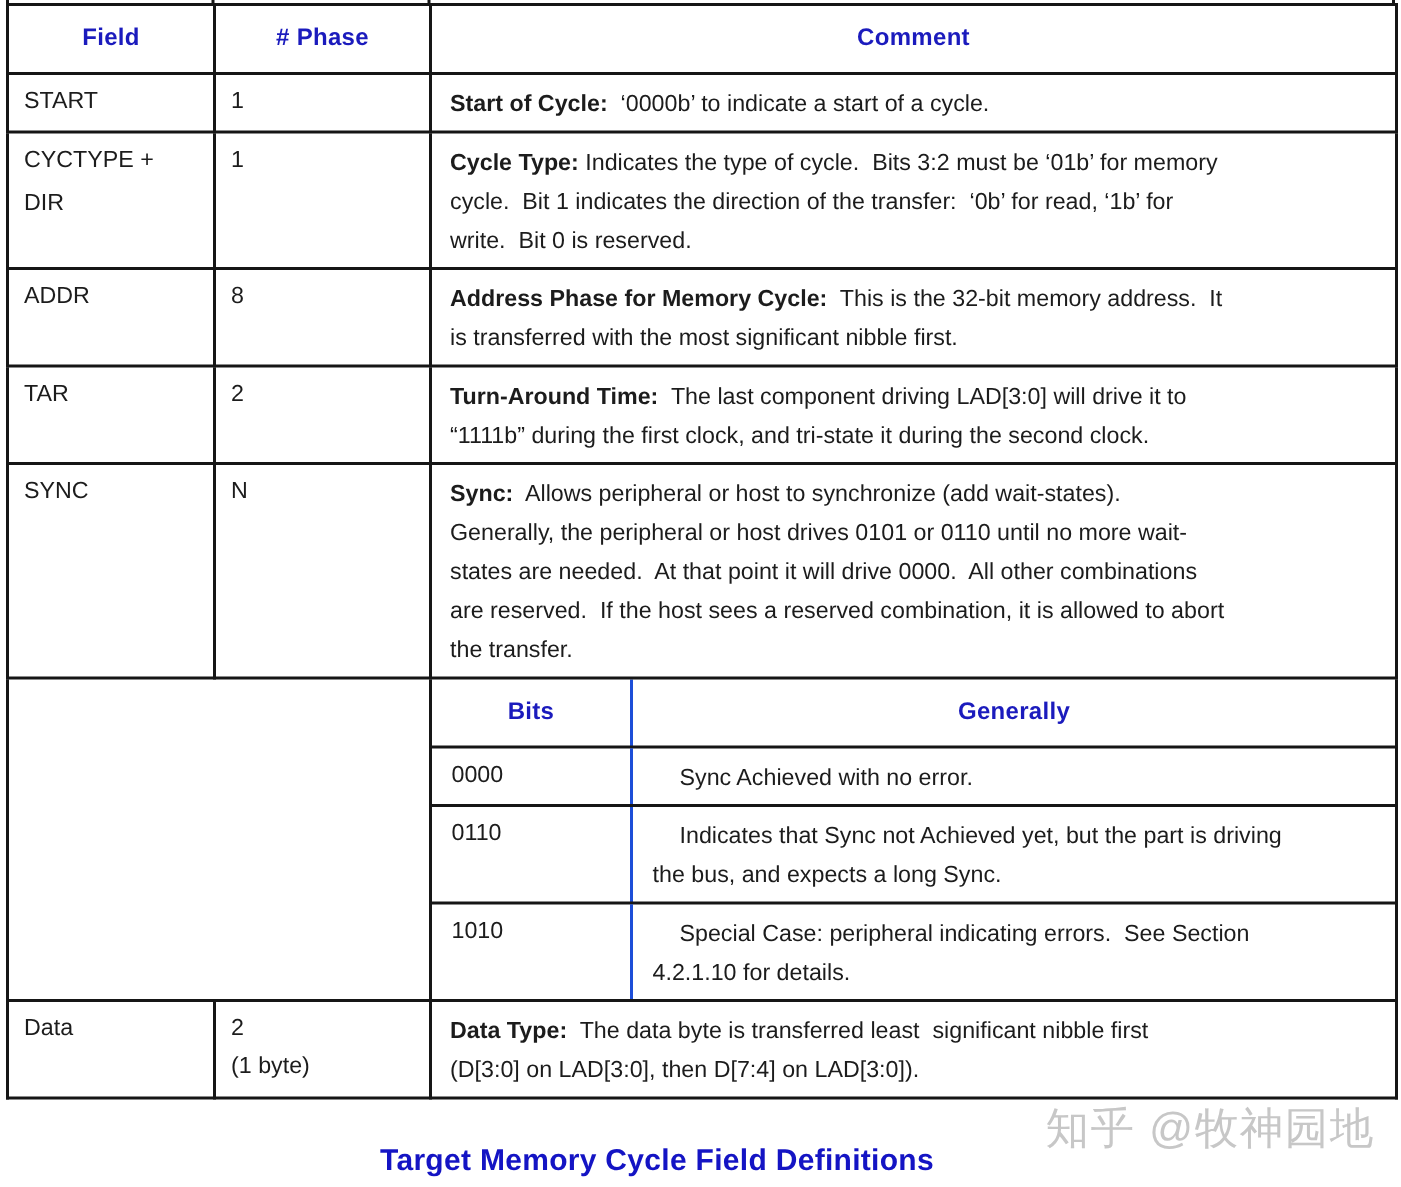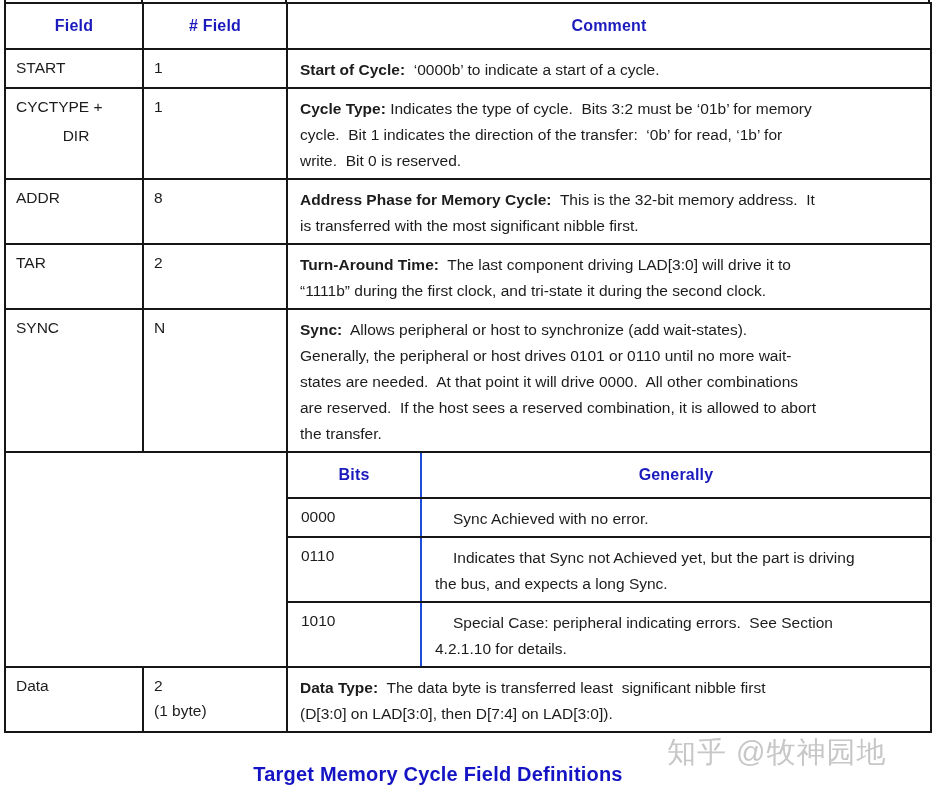--- a/index.html
+++ b/index.html
@@ -40,21 +40,21 @@
   td { vertical-align: top; font-size: 15.5px; }
 
   .field-cell  { padding: 9px 6px 4px 10px; }
   .clocks-cell { padding: 9px 6px 4px 10px; }
   .comment-cell {
     padding: 7px 8px 4px 12px;
     line-height: 26px;
   }
   .comment-cell span { white-space: pre-wrap; }
   .b { font-weight: bold; }
-  .field-line2  { margin-top: 11px; text-align: center; }
+  .field-line2  { margin-top: 11px; }
   .clocks-line2 { margin-top: 7px; }
 
   
   .nested-cell { padding: 0 !important; vertical-align: top; }
   table.nested {
     width: 100%;
     border-collapse: collapse;
     table-layout: fixed;
   }
   table.nested th, table.nested td { border: none; }
@@ -71,21 +71,21 @@
     width: 926px;
     text-align: center;
     color: #1414c4;
     font-size: 20px;
     font-weight: bold;
     letter-spacing: 0.2px;
   }
 
   .watermark {
     position: absolute;
-    left: 667px; top: 733px;
+    left: 697px; top: 733px;
     font-size: 29px;
     color: #c7c7c7;
     text-shadow: 2px 2px 0 #ffffff, -1px -1px 0 rgba(255,255,255,0.7);
     letter-spacing: 1px;
     z-index: 5;
     font-family: sans-serif;
     white-space: nowrap;
   }
 </style>
 </head>
@@ -100,21 +100,21 @@
 
   <table class="main">
     <colgroup>
       <col style="width:138px">
       <col style="width:144px">
       <col style="width:644px">
     </colgroup>
     <tbody>
       <tr style="height:46px">
         <th>Field</th>
-        <th># Field</th>
+        <th># Phase</th>
         <th>Comment</th>
       </tr>
 
       <tr style="height:36px">
         <td class="field-cell">START</td>
         <td class="clocks-cell">1</td>
         <td class="comment-cell"><span class="b">Start of Cycle:</span><span>  ‘0000b’ to indicate a start of a cycle.</span></td>
       </tr>
 
       <tr style="height:81px">

